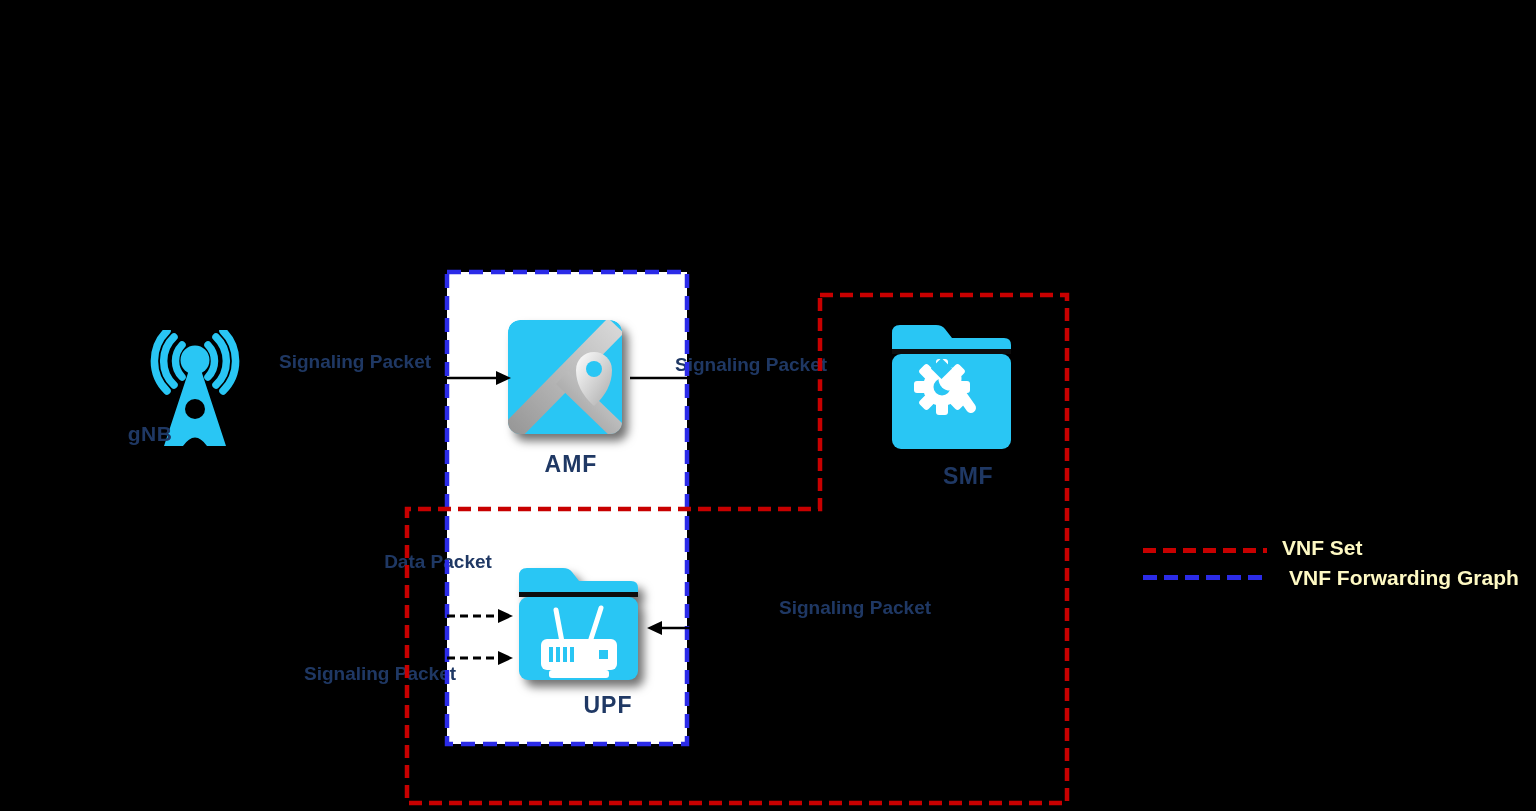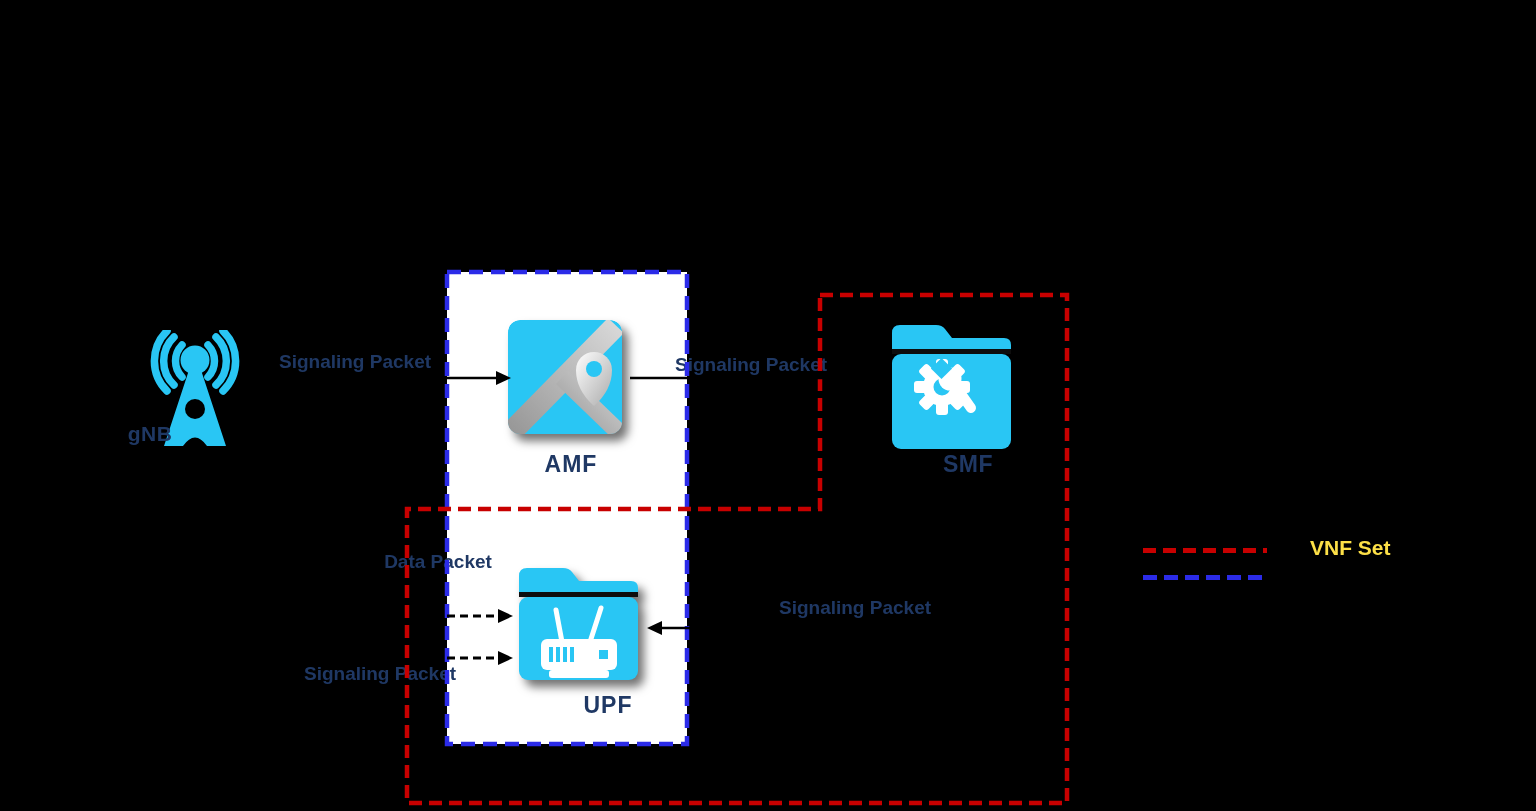--- a/index.html
+++ b/index.html
@@ -11,21 +11,21 @@
   .lbl{
     position:absolute;transform:translate(-50%,-50%);white-space:nowrap;
     color:#1F3864;font-weight:bold;font-size:19px;z-index:3;
   }
   .node-lbl{font-size:23px;font-weight:700;letter-spacing:1px;}
   .node-lbl.bold{font-weight:bold;letter-spacing:0.5px;margin-left:16px;}
   .icon{position:absolute;z-index:2;}
   .shadowed{filter:drop-shadow(6px 7px 5px rgba(0,0,0,0.55));}
   .legend-label{
     position:absolute;transform:translate(0,-50%);white-space:nowrap;
-    color:#fde047;font-weight:bold;font-size:21px;z-index:3;margin-left:28px;
+    color:#fef9c3;font-weight:bold;font-size:21px;z-index:3;
   }
   .legend-swatch{position:absolute;height:4.5px;width:124px;z-index:3;}
   .swatch-red{background:repeating-linear-gradient(90deg,#C80000 0 13px,transparent 13px 20px);}
   .swatch-blue{background:repeating-linear-gradient(90deg,#2B2BE8 0 14px,transparent 14px 21px);}
 </style>
 </head>
 <body>
 
 <div class="canvas">
 
@@ -109,32 +109,33 @@
       <rect x="36" y="85" width="4" height="15" fill="#29C6F4"></rect>
       <rect x="43" y="85" width="4" height="15" fill="#29C6F4"></rect>
       <rect x="50" y="85" width="4" height="15" fill="#29C6F4"></rect>
       <rect x="57" y="85" width="4" height="15" fill="#29C6F4"></rect>
       <rect x="86" y="88" width="9" height="9" fill="#29C6F4"></rect>
     </g>
   </svg>
 
   <div class="lbl node-lbl bold" style="left:134px;top:434px;font-size:21px">gNB</div>
   <div class="lbl node-lbl" style="left:571px;top:464px">AMF</div>
-  <div class="lbl node-lbl bold" style="left:952px;top:464px">SMF</div>
+  <div class="lbl node-lbl bold" style="left:952px;top:476px">SMF</div>
   <div class="lbl node-lbl" style="left:608px;top:705px">UPF</div>
 
   <div class="lbl" style="left:355px;top:362px">Signaling Packet</div>
   <div class="lbl" style="left:751px;top:365px">Signaling Packet</div>
   <div class="lbl" style="left:855px;top:608px">Signaling Packet</div>
   <div class="lbl" style="left:438px;top:562px">Data Packet</div>
   <div class="lbl" style="left:380px;top:674px">Signaling Packet</div>
 
   <div class="legend-swatch swatch-red" style="left:1143px;top:548px"></div>
   <div class="legend-swatch swatch-blue" style="left:1143px;top:575px"></div>
   <div class="legend-label" style="left:1282px;top:548px">VNF Set</div>
+  <div class="legend-label" style="left:1289px;top:578px">VNF Forwarding Graph</div>
 
   <svg class="layer" width="1536" height="811" style="z-index:4">
 
     <rect x="447" y="272" width="240" height="472" fill="none" stroke="#2B2BE8" stroke-width="4.5" stroke-dasharray="14 8"></rect>
 
     <path d="M820,295 L1067,295 L1067,803 L407,803 L407,509 L820,509 Z" fill="none" stroke="#C80000" stroke-width="4.5" stroke-dasharray="13 7"></path>
 
     <g stroke="#000000" fill="#000000">
       <line x1="368" y1="378" x2="497" y2="378" stroke-width="2.5"></line>
       <polygon points="496,371 511,378 496,385" stroke="none"></polygon>

